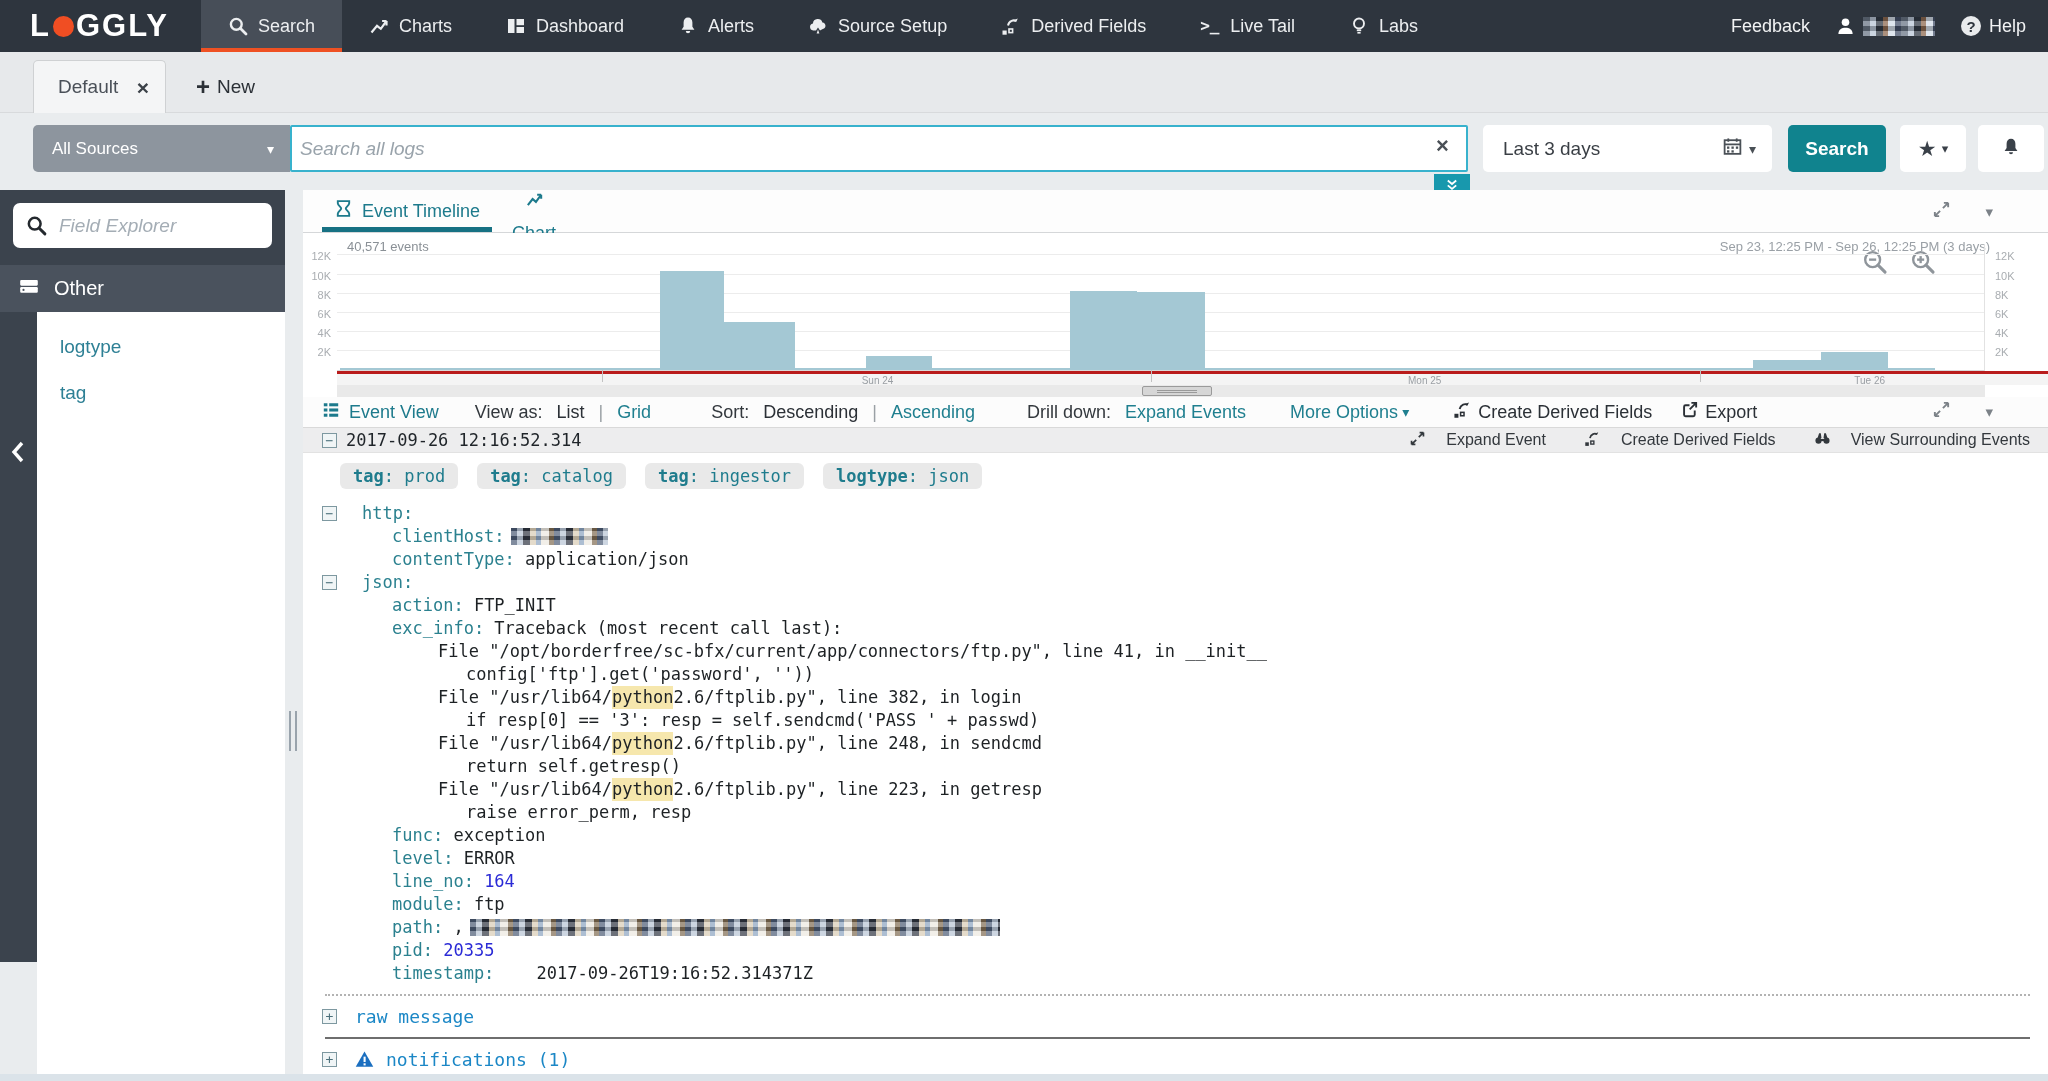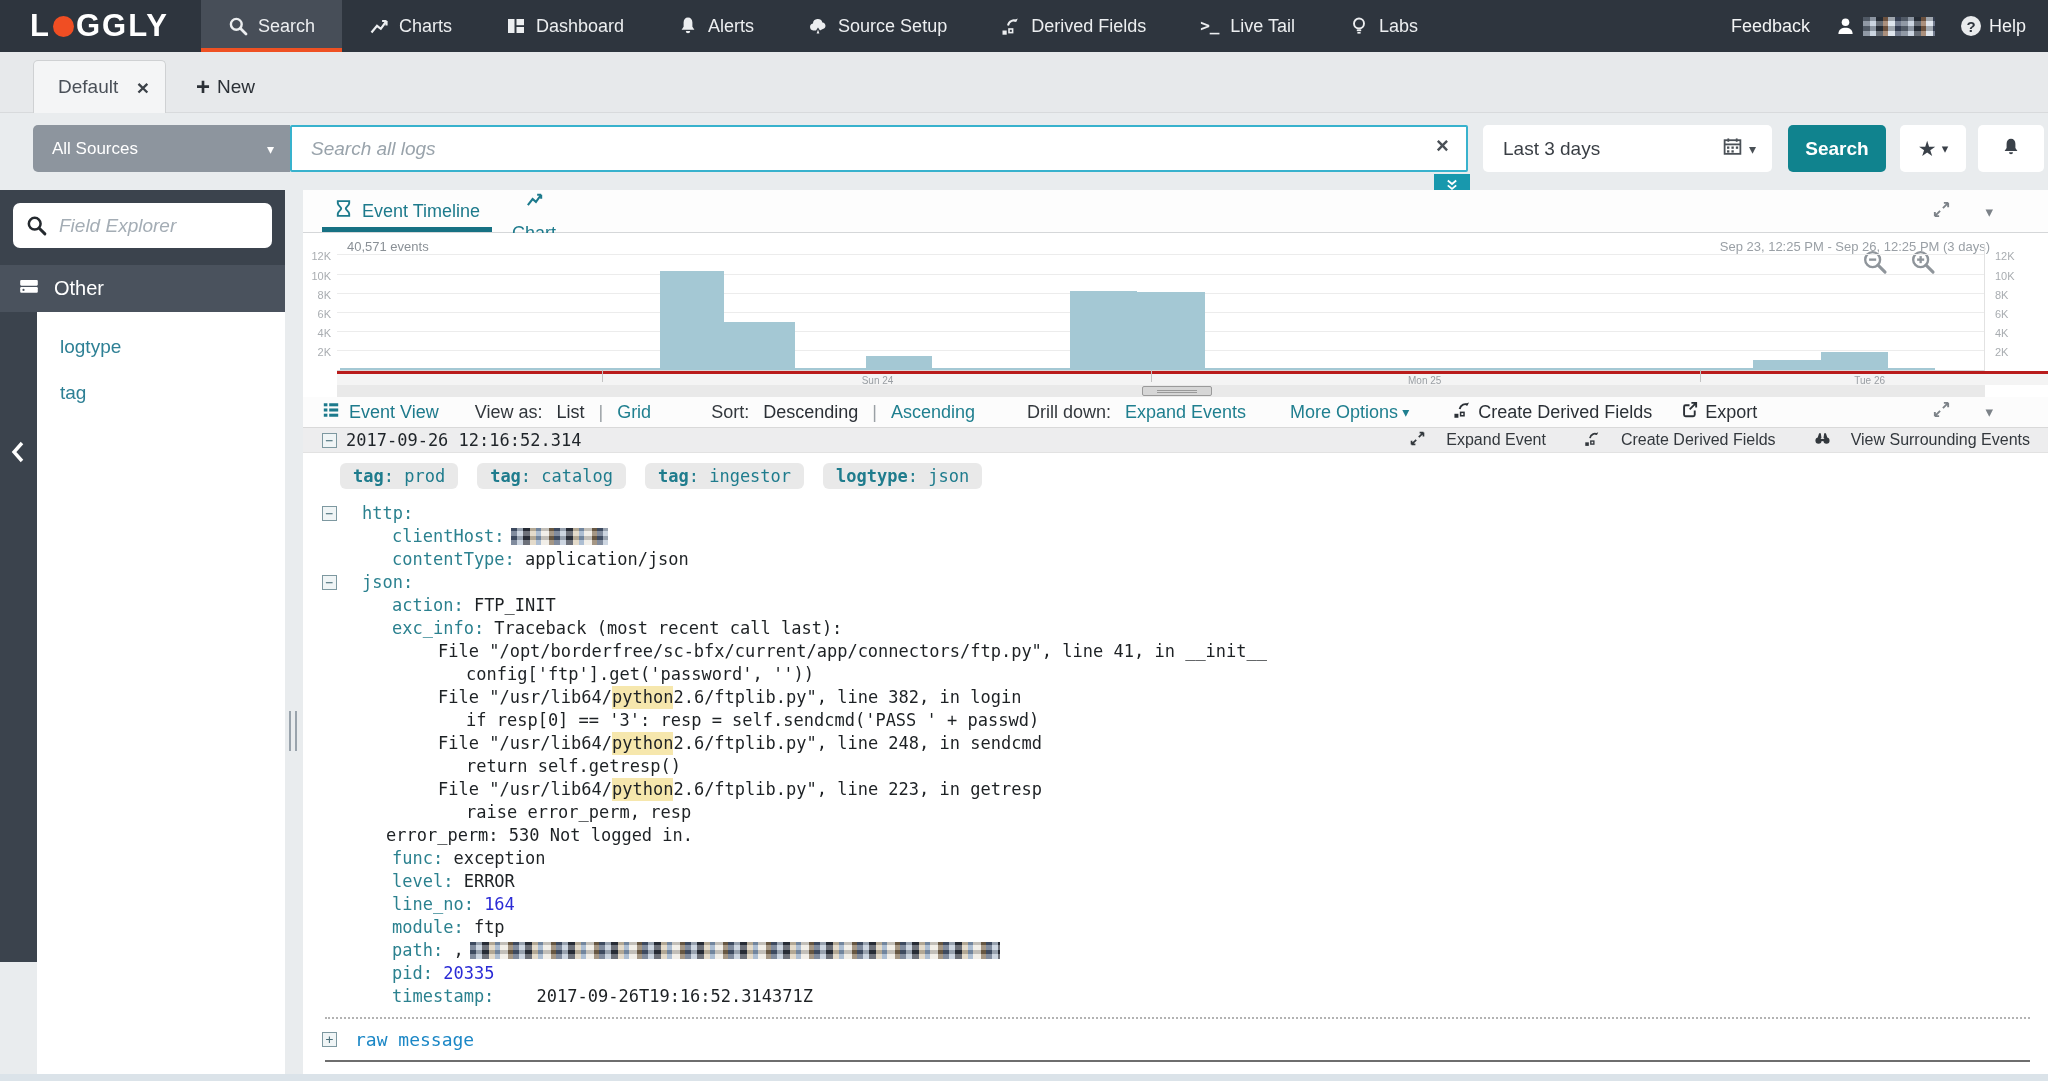--- a/index.html
+++ b/index.html
@@ -48,21 +48,21 @@
   .newtab .plus { font-size:24px; font-weight:bold; color:#2b3036; line-height:1; }
   .newtab .lbl { font-size:19px; color:#2b3036; }
 
   
   #searchrow { position:absolute; top:113px; left:0; width:2048px; height:77px; background:#e9ecee; }
   .srcsel { position:absolute; left:33px; top:12px; width:257px; height:47px; background:#8d959e;
     border-radius:5px 0 0 5px; display:flex; align-items:center; padding:0 16px 0 19px;
     color:#fff; font-size:17px; cursor:pointer; }
   .srcsel .car { margin-left:auto; font-size:14px; }
   .sinput { position:absolute; left:290px; top:12px; width:1178px; height:47px; background:#fff;
-    border:2px solid #38b2cd; border-radius:2px; padding:0 44px 0 19px; font-size:19px; color:#333; }
+    border:2px solid #38b2cd; border-radius:2px; padding:0 44px 0 8px; font-size:19px; color:#333; }
   .sinput::placeholder { color:#99a3ab; font-style:italic; }
   .clearx { position:absolute; left:1436px; top:22px; font-size:22px; font-weight:bold;
     color:#4a5056; cursor:pointer; line-height:1; }
   .chevbtn { position:absolute; left:1434px; top:61px; width:36px; height:26px; background:#1898ad;
     border-radius:0 0 5px 5px; display:flex; align-items:center; justify-content:center; cursor:pointer; }
   .chevbtn svg { width:16px; height:14px; }
   .timepick { position:absolute; left:1483px; top:12px; width:289px; height:47px; background:#fff;
     border-radius:5px; display:flex; align-items:center; padding:0 16px 0 20px; cursor:pointer; }
   .timepick .lbl { font-size:19px; color:#3a3f45; }
   .timepick .icons { margin-left:auto; display:flex; align-items:center; gap:6px; color:#4a5056; }
@@ -565,21 +565,20 @@
             <div class="lline" style="padding-left: 70px;"><span class="k">action:</span><span class="v"> FTP_INIT</span></div>
             <div class="lline" style="padding-left: 70px;"><span class="k">exc_info:</span><span class="v"> Traceback (most recent call last):</span></div>
             <div class="lline" style="padding-left: 116px;"><span class="v">File "/opt/borderfree/sc-bfx/current/app/connectors/ftp.py", line 41, in __init__</span></div>
             <div class="lline" style="padding-left: 144px;"><span class="v">config['ftp'].get('password', ''))</span></div>
             <div class="lline" style="padding-left: 116px;"><span class="v">File "/usr/lib64/</span><span class="hl">python</span><span class="v">2.6/ftplib.py", line 382, in login</span></div>
             <div class="lline" style="padding-left: 144px;"><span class="v">if resp[0] == '3': resp = self.sendcmd('PASS ' + passwd)</span></div>
             <div class="lline" style="padding-left: 116px;"><span class="v">File "/usr/lib64/</span><span class="hl">python</span><span class="v">2.6/ftplib.py", line 248, in sendcmd</span></div>
             <div class="lline" style="padding-left: 144px;"><span class="v">return self.getresp()</span></div>
             <div class="lline" style="padding-left: 116px;"><span class="v">File "/usr/lib64/</span><span class="hl">python</span><span class="v">2.6/ftplib.py", line 223, in getresp</span></div>
             <div class="lline" style="padding-left: 144px;"><span class="v">raise error_perm, resp</span></div>
-            <div class="lline" style="padding-left: 64px;"><span class="v">error_perm: 530 Not logged in.</span></div>
             <div class="lline" style="padding-left: 70px;"><span class="k">func:</span><span class="v"> exception</span></div>
             <div class="lline" style="padding-left: 70px;"><span class="k">level:</span><span class="v"> ERROR</span></div>
             <div class="lline" style="padding-left: 70px;"><span class="k">line_no:</span><span class="n"> 164</span></div>
             <div class="lline" style="padding-left: 70px;"><span class="k">module:</span><span class="v"> ftp</span></div>
             <div class="lline" style="padding-left: 70px;"><span class="k">path:</span><span class="v"> ,</span><span class="redx" style="width: 530px;"></span></div>
             <div class="lline" style="padding-left: 70px;"><span class="k">pid:</span><span class="n"> 20335</span></div>
             <div class="lline" style="padding-left: 70px; gap: 32px;"><span class="k">timestamp:</span><span class="v"> 2017-09-26T19:16:52.314371Z</span></div>
           </div>
         <div class="div-dotted"></div>
         <div class="blink-row">

